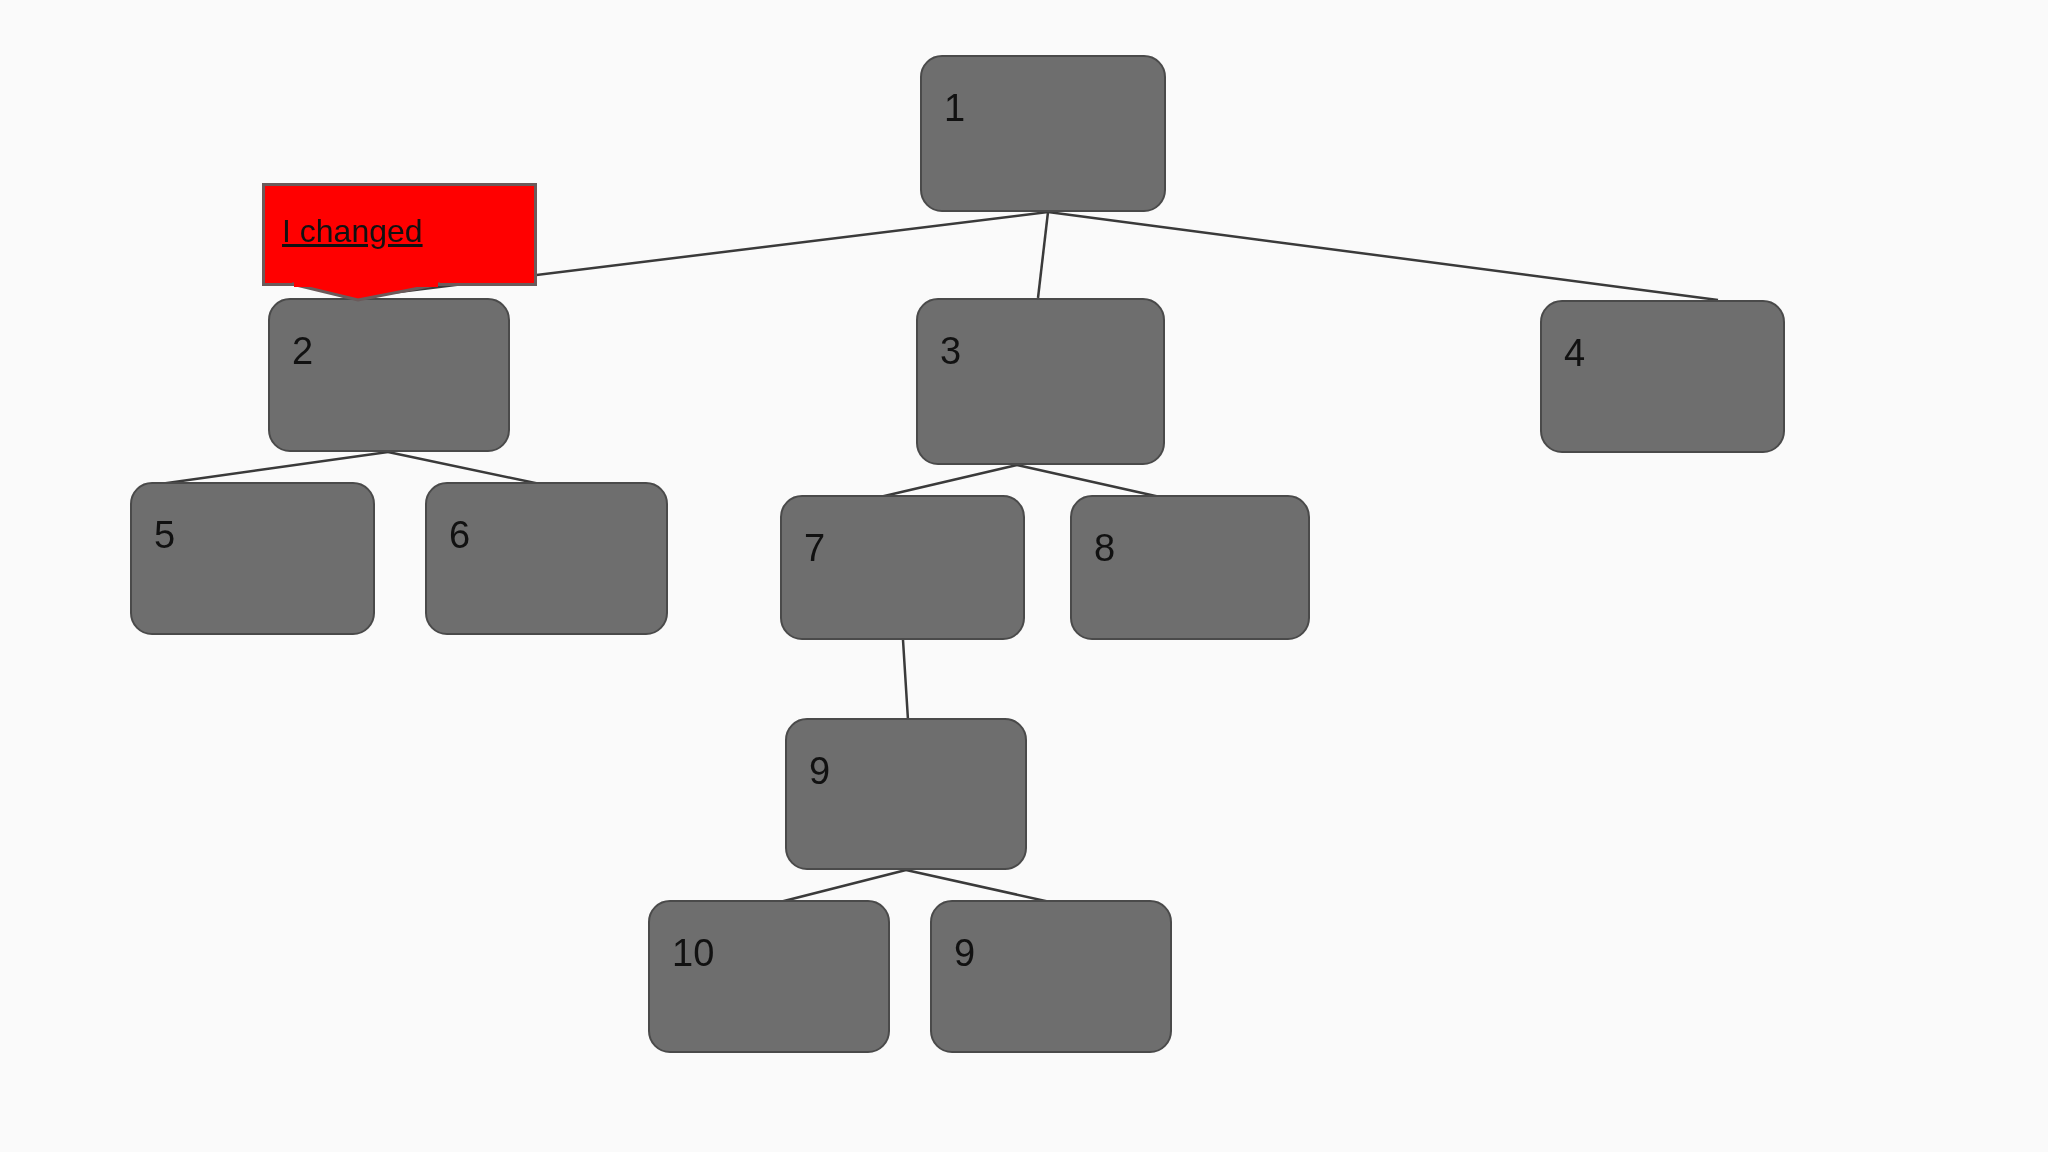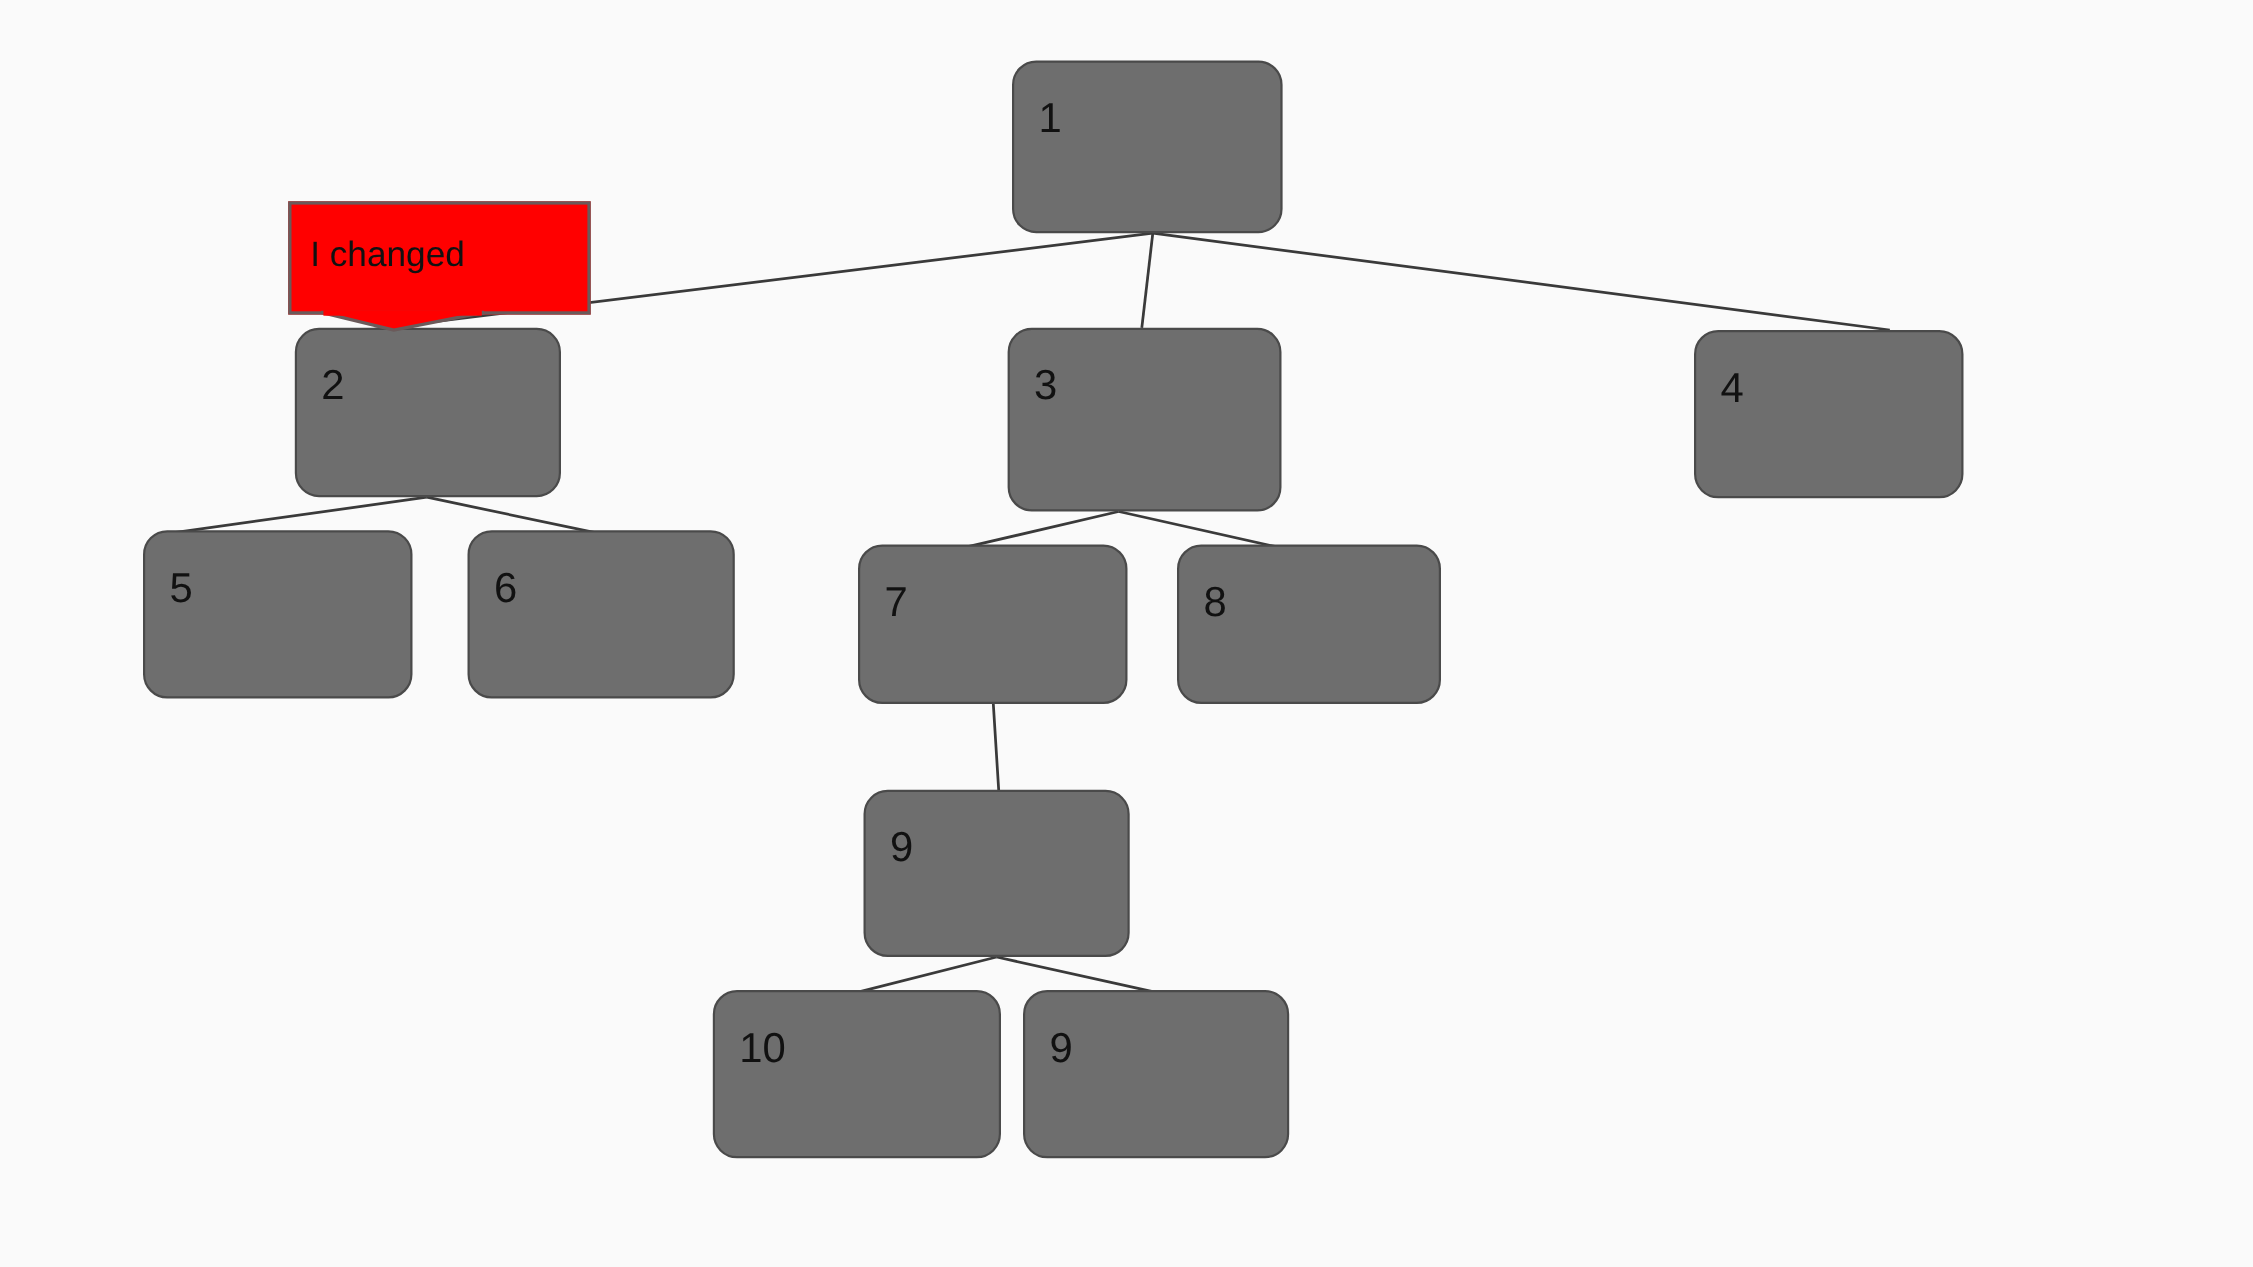--- a/index.html
+++ b/index.html
@@ -72,20 +72,21 @@
   }
   .callout-text {
     position: absolute;
     left: 20px;
     top: 32px;
     font-size: 32px;
     line-height: 1;
     color: #111111;
     white-space: nowrap;
     font-family: "Liberation Sans", sans-serif;
+    text-decoration: underline;
   }
   .callout-tail {
     position: absolute;
     overflow: visible;
   }
 </style>
 </head>
 <body>
 
 <div id="canvas" style="background: rgb(250, 250, 250);">
@@ -125,21 +126,21 @@
       </div>
       <div class="node" style="left: 780px; top: 495px; width: 245px; height: 145px; background: rgb(110, 110, 110); border-color: rgb(74, 74, 74);">
         <span class="node-label" style="color: rgb(17, 17, 17);">7</span>
       </div>
       <div class="node" style="left: 1070px; top: 495px; width: 240px; height: 145px; background: rgb(110, 110, 110); border-color: rgb(74, 74, 74);">
         <span class="node-label" style="color: rgb(17, 17, 17);">8</span>
       </div>
       <div class="node" style="left: 785px; top: 718px; width: 242px; height: 152px; background: rgb(110, 110, 110); border-color: rgb(74, 74, 74);">
         <span class="node-label" style="color: rgb(17, 17, 17);">9</span>
       </div>
-      <div class="node" style="left: 648px; top: 900px; width: 262px; height: 153px; background: rgb(110, 110, 110); border-color: rgb(74, 74, 74);">
+      <div class="node" style="left: 648px; top: 900px; width: 242px; height: 153px; background: rgb(110, 110, 110); border-color: rgb(74, 74, 74);">
         <span class="node-label" style="color: rgb(17, 17, 17);">10</span>
       </div>
       <div class="node" style="left: 930px; top: 900px; width: 242px; height: 153px; background: rgb(110, 110, 110); border-color: rgb(74, 74, 74);">
         <span class="node-label" style="color: rgb(17, 17, 17);">9</span>
       </div>
     </div>
 
   <div class="callout" id="callout" style="left: 262px; top: 183px; width: 275px; height: 103px;">
     <div class="callout-box" style="background: rgb(255, 0, 0); border-color: rgb(107, 90, 90);"></div>
     <svg class="callout-tail" id="callout-tail" xmlns="http://www.w3.org/2000/svg" width="275" height="20" viewBox="0 0 275 20" style="left: 0px; top: 101px;">

